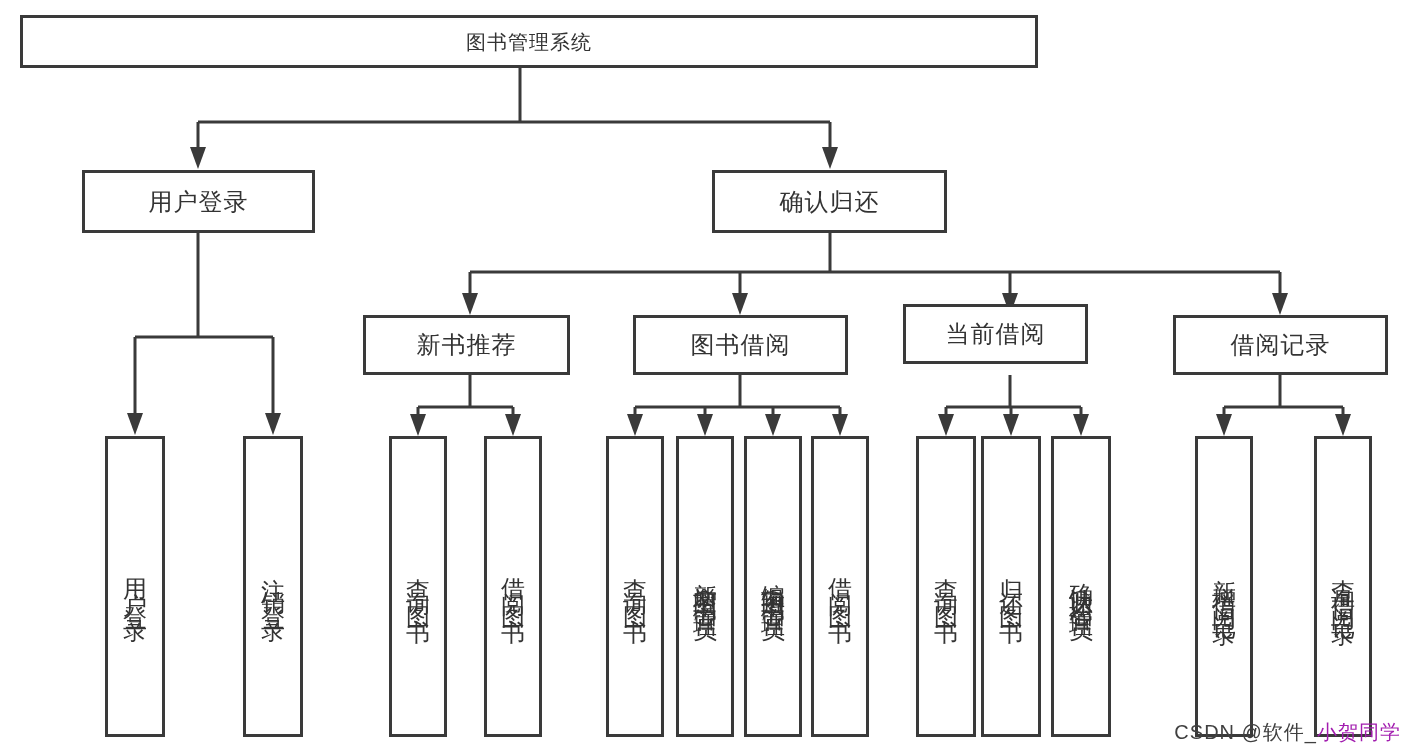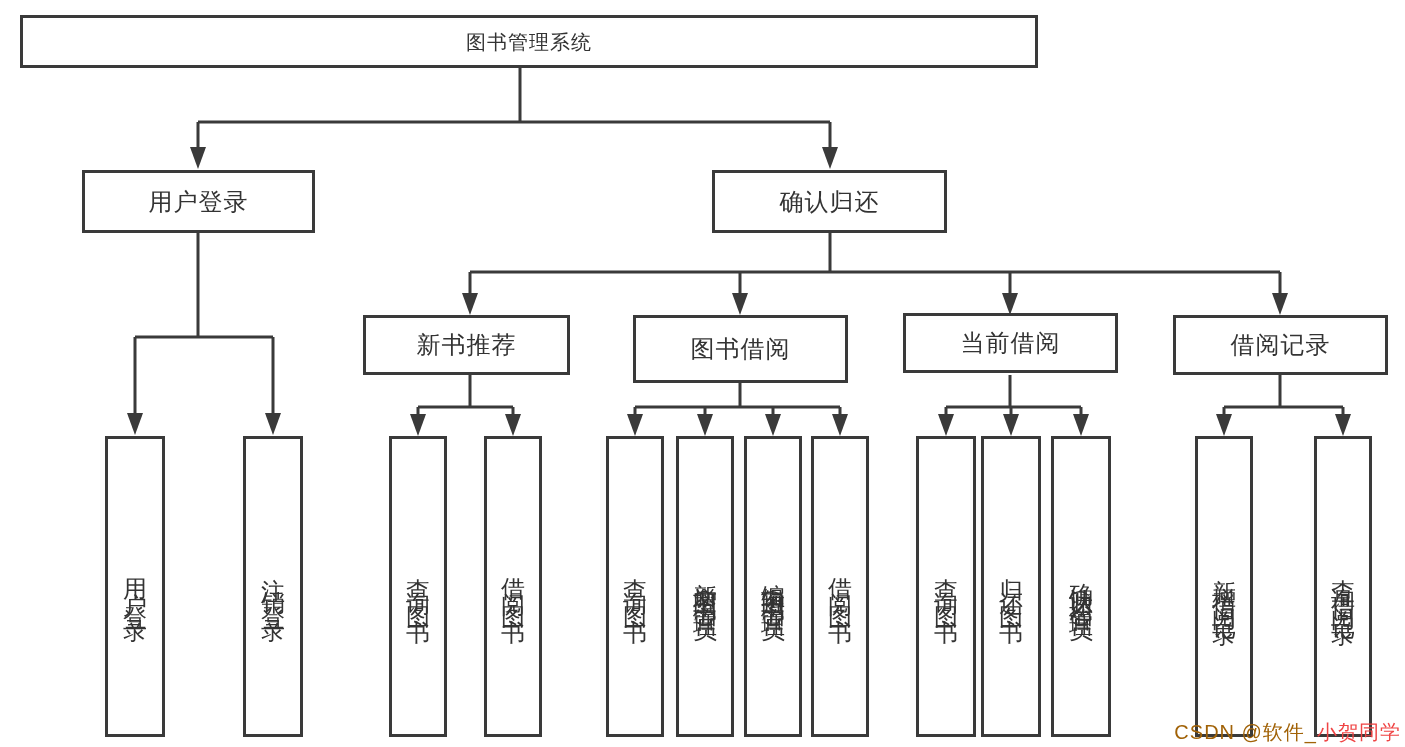--- a/index.html
+++ b/index.html
@@ -20,22 +20,22 @@
   .leaf .label{
     writing-mode:vertical-rl;text-orientation:mixed;
     letter-spacing:14px;white-space:nowrap;
   }
   .leaf.med .label{letter-spacing:9px;}
   .leaf.long .label{letter-spacing:5px;}
   .watermark{
     position:absolute;right:4px;bottom:1px;z-index:10;
     font-size:20px;letter-spacing:1px;white-space:nowrap;
   }
-  .watermark .wm-gray{color:#a16207;}
-  .watermark .wm-pink{color:#ef4444;}
+  .watermark .wm-gray{color:#404040;}
+  .watermark .wm-pink{color:#a21caf;}
 </style>
 </head>
 <body>
 
 <div class="canvas">
 
   <svg class="connectors" width="1405" height="747" viewBox="0 0 1405 747" xmlns="http://www.w3.org/2000/svg">
 
     <path class="ln" d="M520 68V122 M198 122H830 M198 122V150 M830 122V150"></path>
     <path class="arr" d="M190 147h16l-8 22z"></path>
@@ -78,24 +78,24 @@
   <div class="box" style="left:82px;top:170px;width:233px;height:63px">
     <span class="label">用户登录</span>
   </div>
   <div class="box" style="left:712px;top:170px;width:235px;height:63px">
     <span class="label">确认归还</span>
   </div>
 
   <div class="box" style="left:363px;top:315px;width:207px;height:60px">
     <span class="label">新书推荐</span>
   </div>
-  <div class="box" style="left:633px;top:315px;width:215px;height:68px">
+  <div class="box" style="left:633px;top:315px;width:215px;height:60px">
     <span class="label">图书借阅</span>
   </div>
-  <div class="box" style="left:903px;top:313px;width:215px;height:60px">
+  <div class="box" style="left:903px;top:304px;width:185px;height:60px">
     <span class="label">当前借阅</span>
   </div>
   <div class="box" style="left:1173px;top:315px;width:215px;height:60px">
     <span class="label">借阅记录</span>
   </div>
 
   <div class="box leaf" style="left:105px;top:436px;width:60px;height:301px">
     <span class="label">用户登录</span>
   </div>
   <div class="box leaf" style="left:243px;top:436px;width:60px;height:301px">

